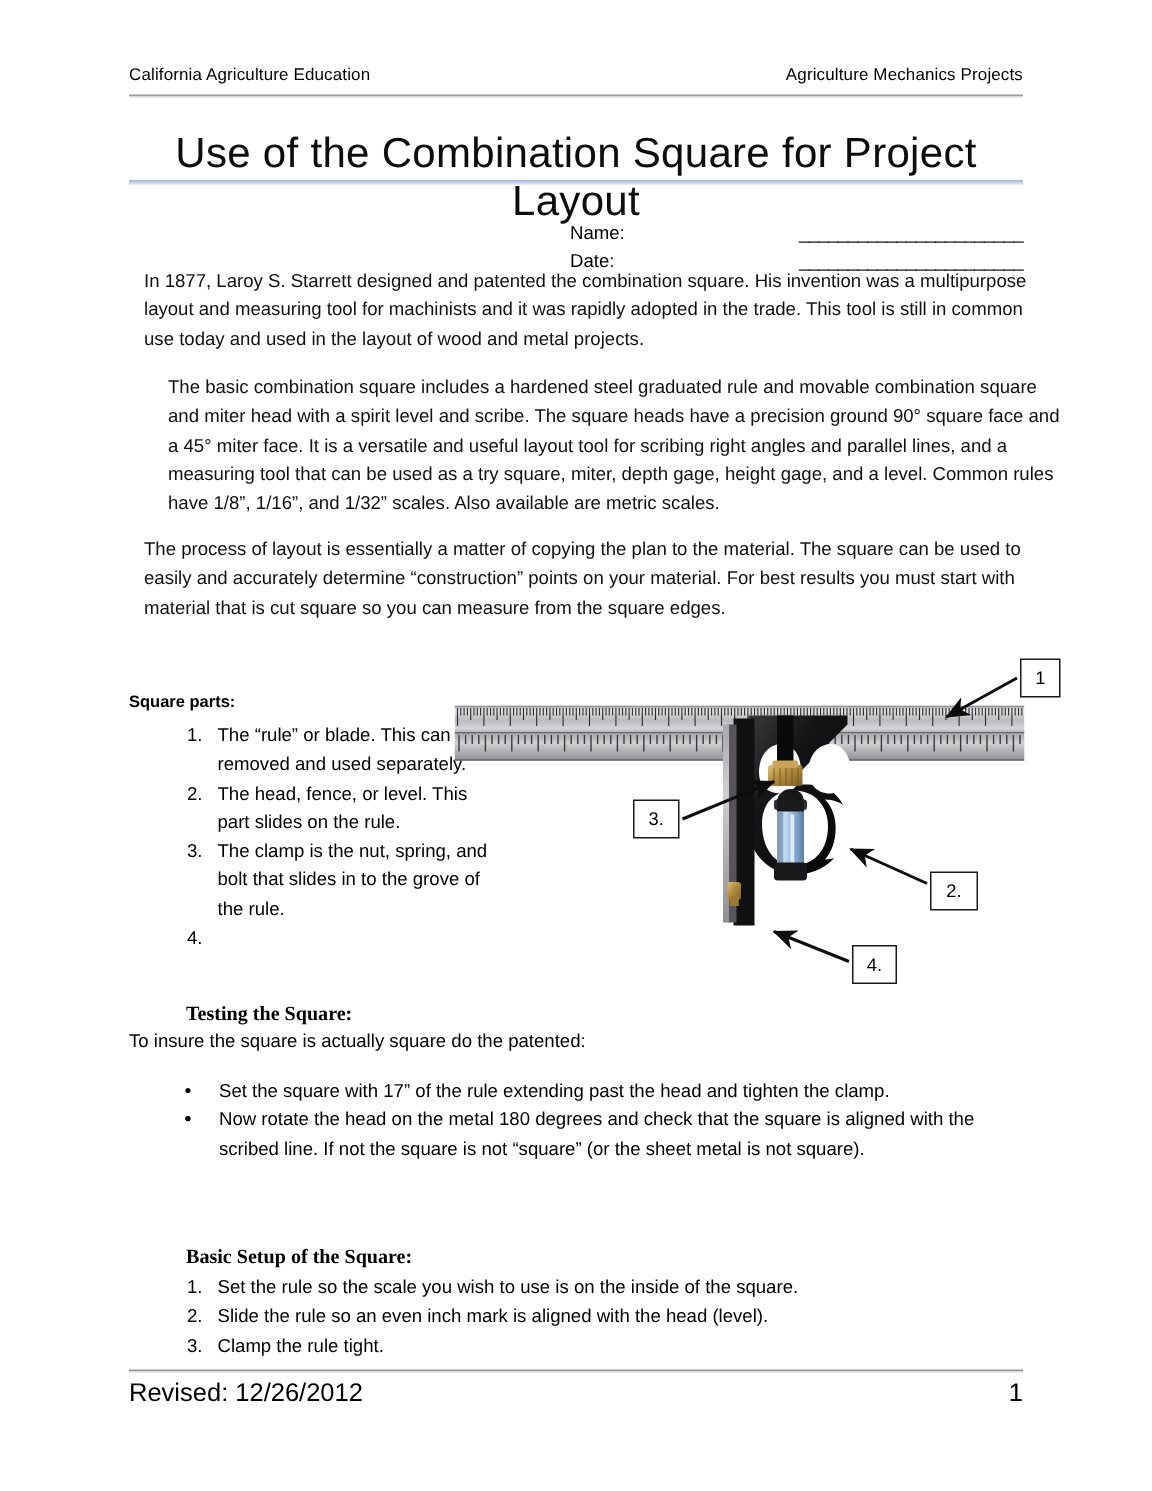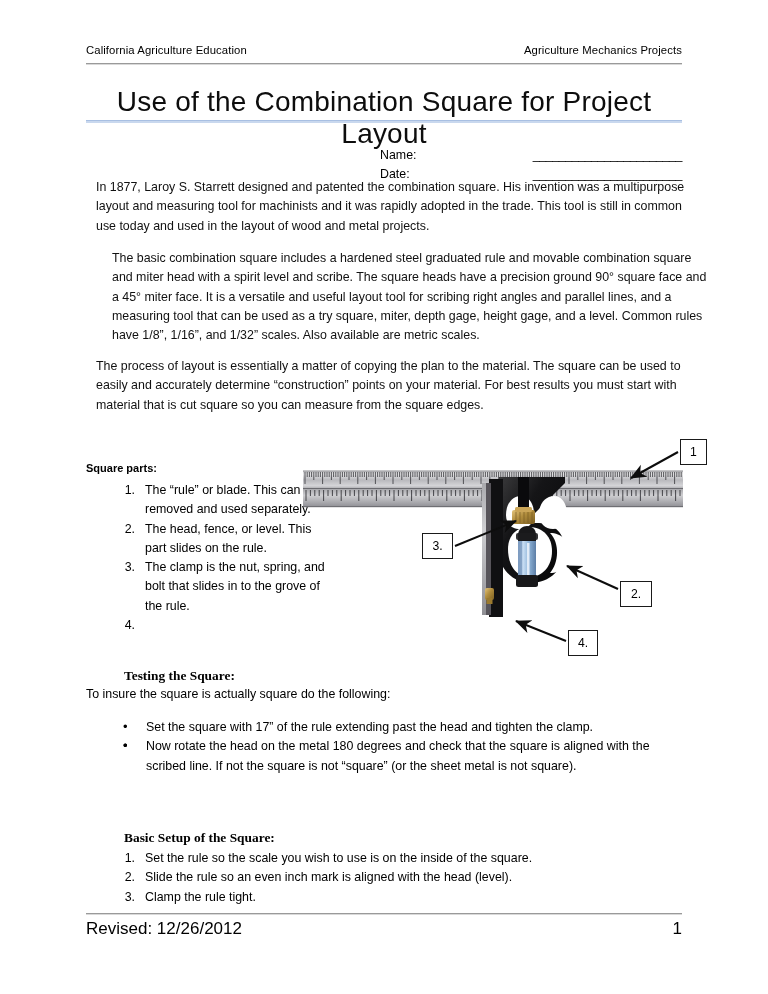--- a/index.html
+++ b/index.html
@@ -677,21 +677,21 @@
     <line x1="618" y1="589" x2="567" y2="566" stroke="#0d0d0d" stroke-width="2" marker-end="url(#ah)"></line>
     <line x1="566" y1="641" x2="516" y2="621" stroke="#0d0d0d" stroke-width="2" marker-end="url(#ah)"></line>
   </svg>
 
   <div class="callout" id="callout-1">1</div>
   <div class="callout" id="callout-3">3.</div>
   <div class="callout" id="callout-2">2.</div>
   <div class="callout" id="callout-4">4.</div>
 
   <div class="sec-head-serif" id="testing-head">Testing the Square:</div>
-  <div id="testing-sub">To insure the square is actually square do the following:</div>
+  <div id="testing-sub">To insure the square is actually square do the patented:</div>
 
   <ul class="bullets">
     <li>
       <span class="bullet">•</span>
       <span>Set the square with 17” of the rule extending past the head and tighten the clamp.</span>
     </li>
     <li>
       <span class="bullet">•</span>
     </li>
     <li>

